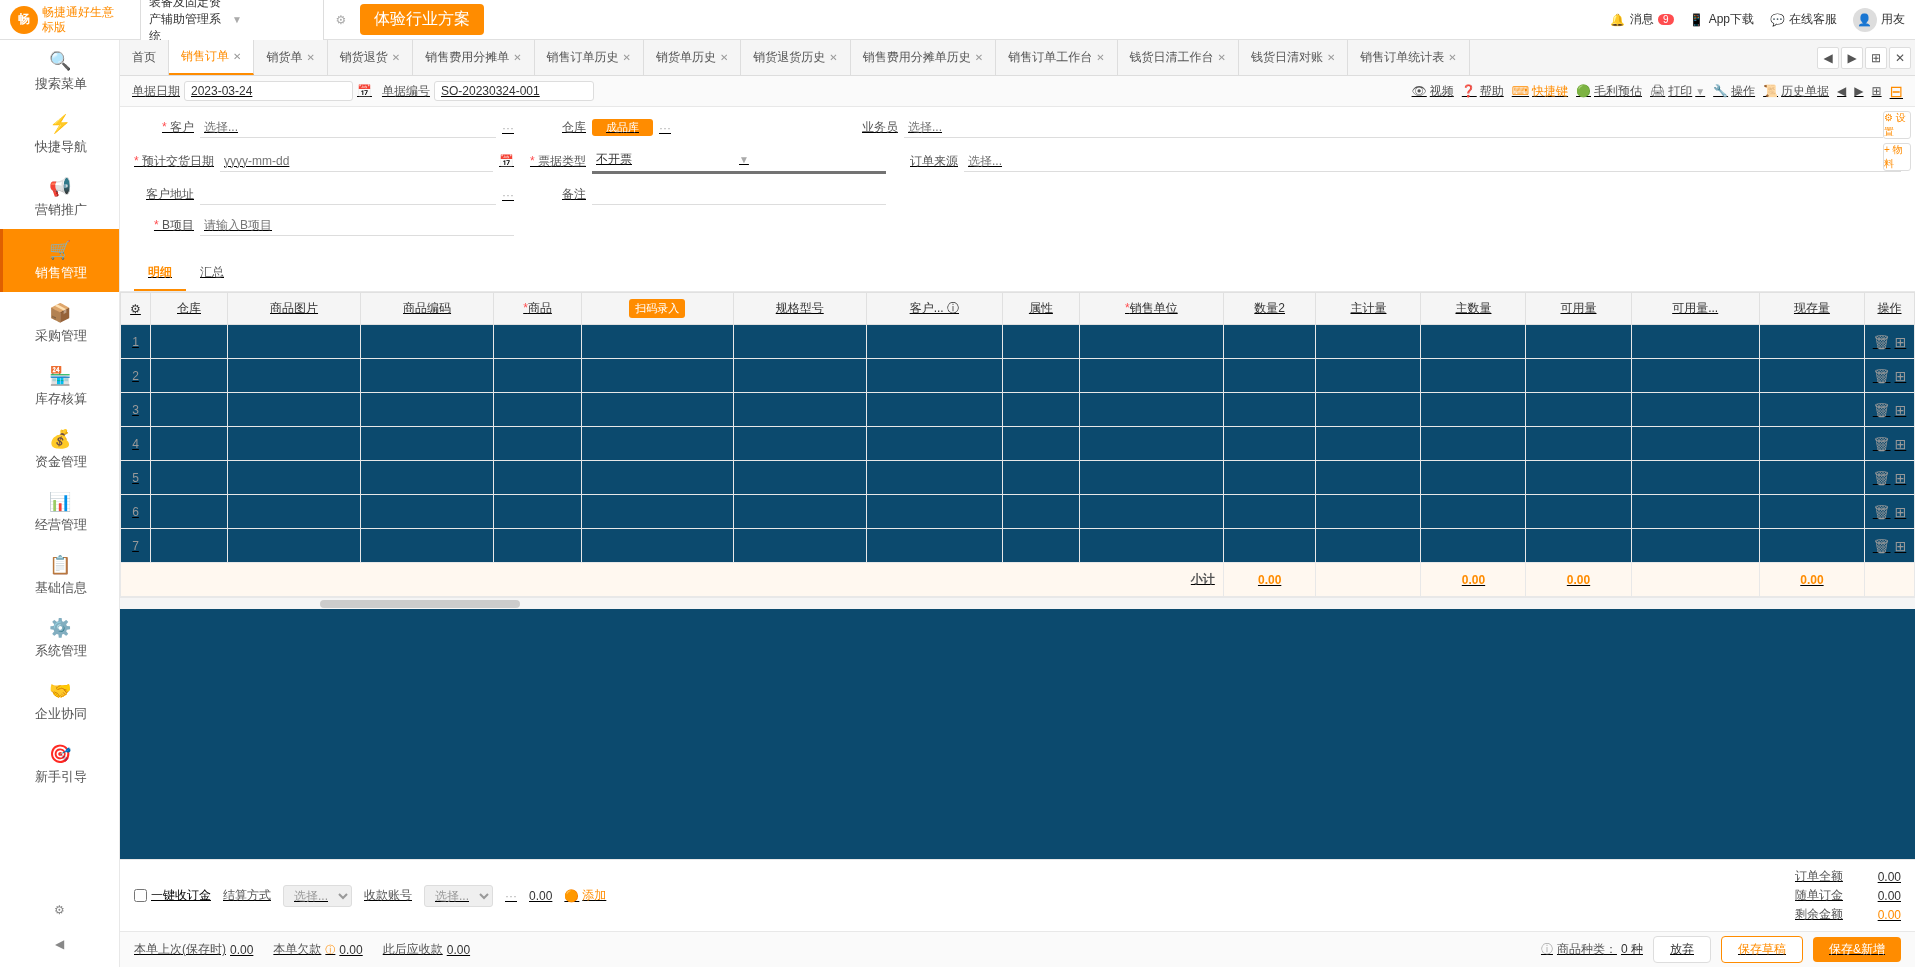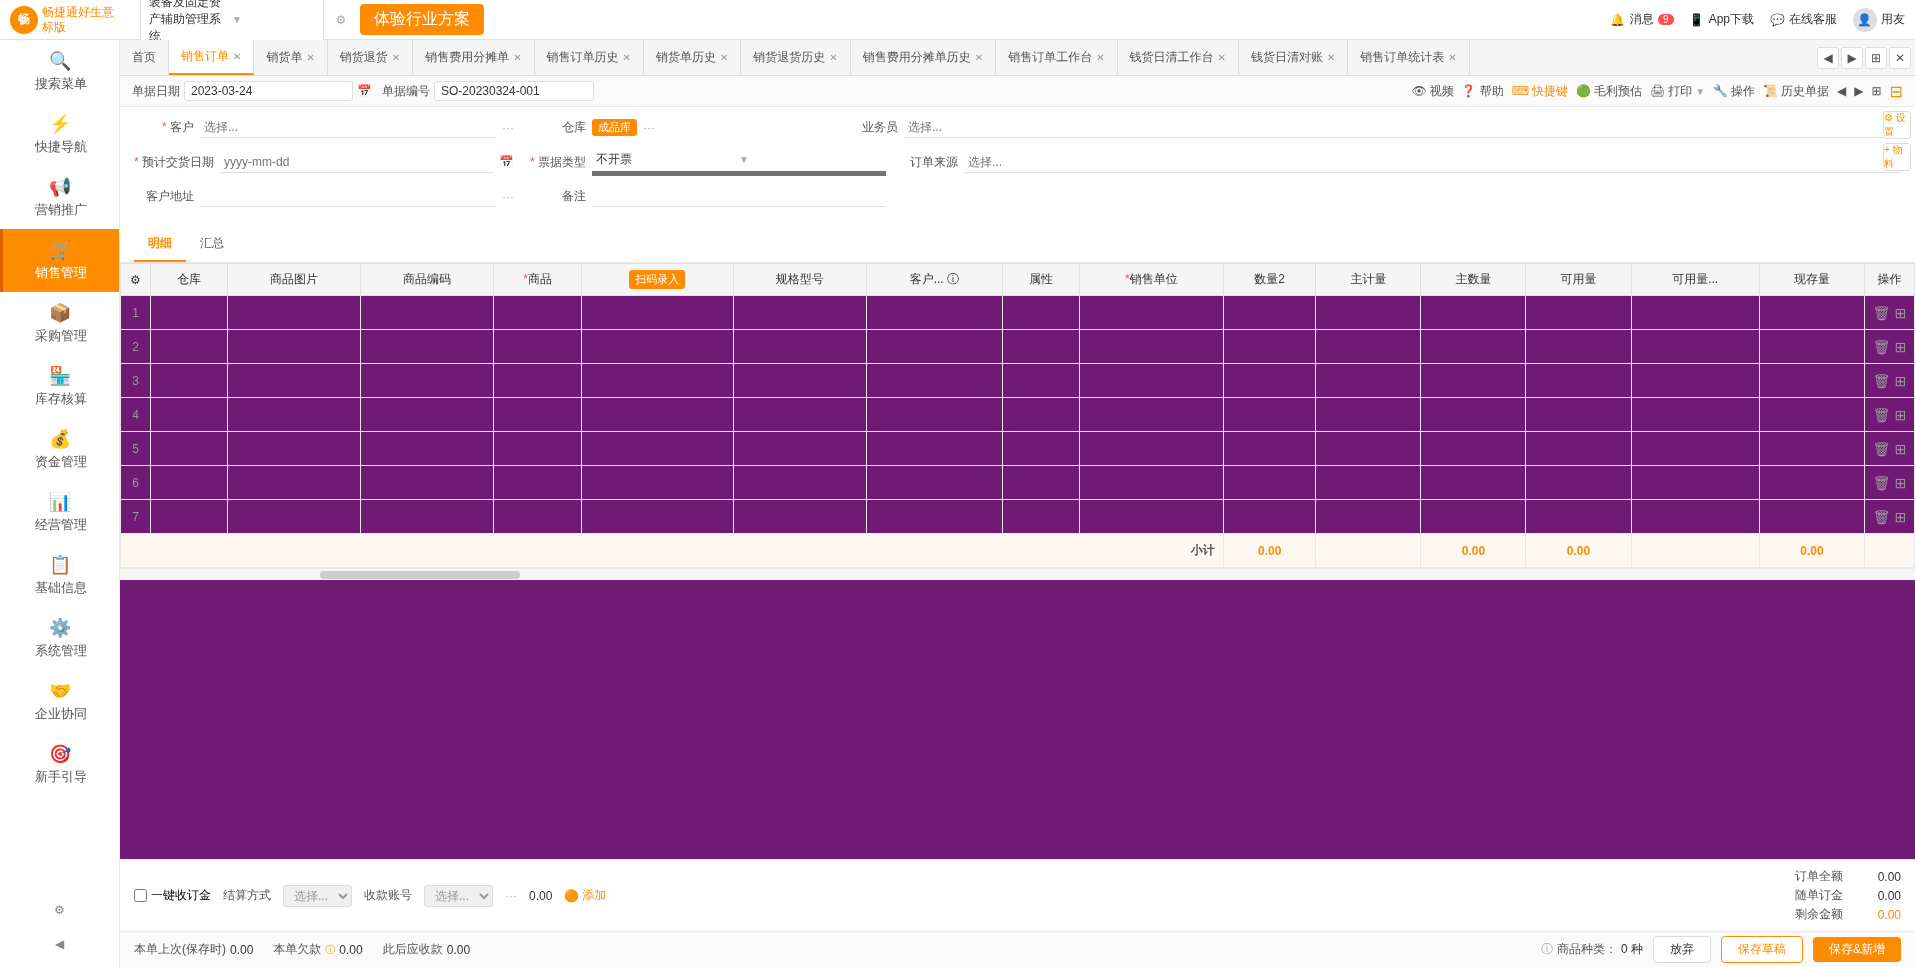--- a/index.html
+++ b/index.html
@@ -139,23 +139,24 @@
       width: 22px; height: 22px;
       display: flex; align-items: center; justify-content: center;
       cursor: pointer; border: 1px solid #ddd; background: #fff;
       border-radius: 2px; color: #555;
     }
 
     
     .form-area {
       flex: 1;
       overflow-y: auto;
-      background: #701a75;
+      background: #0c4a6e;
       display: flex;
       flex-direction: column;
+      text-decoration: underline;
     }
 
     
     .toolbar-row {
       display: flex; align-items: center;
       padding: 5px 12px;
       background: #fafafa;
       border-bottom: 1px solid #e8e8e8;
       gap: 10px;
       flex-shrink: 0;
@@ -203,21 +204,21 @@
     .field-input {
       flex: 1;
       border: none; border-bottom: 1px solid #ddd;
       padding: 3px 4px; color: #999;
       background: transparent; outline: none;
       font-size: 12px;
     }
     .field-dots { color: #aaa; cursor: pointer; }
     .field-select {
       flex: 1; display: flex; align-items: center;
-      border: none; border-bottom: 5px solid #737373;
+      border: none; border-bottom: 3px solid #737373;
       padding: 3px 4px; color: #333; cursor: pointer;
     }
     .field-select span { flex: 1; }
 
     
     .detail-tabs {
       display: flex; align-items: center;
       padding: 0 14px;
       border-bottom: 1px solid #e8e8e8;
       background: #fff;
@@ -600,21 +601,21 @@
 
         <div class="form-fields">
           <div class="form-row">
             <div class="field-group" style="max-width:380px;">
               <label class="required">客户</label>
               <input class="field-input" type="text" placeholder="选择..." style="">
               <span class="field-dots">···</span>
             </div>
             <div class="field-group" style="max-width:300px;">
               <label>仓库</label>
-              <span style="background:#ff8c00;color:#fff;border-radius:3px;padding:1px 6px;font-size:11px;">成品库</span>
+              <span style="background:#ff8c00;color:#fff;border-radius:3px;padding:1px 14px;font-size:11px;">成品库</span>
               <span class="field-dots">···</span>
             </div>
             <div class="field-group">
               <label>业务员</label>
               <input class="field-input" type="text" placeholder="选择..." style="">
               <span class="field-dots">···</span>
             </div>
           </div>
           <div class="form-row">
             <div class="field-group" style="max-width:380px;">
@@ -636,20 +637,26 @@
           </div>
           <div class="form-row">
             <div class="field-group" style="max-width:380px;">
               <label>客户地址</label>
               <input class="field-input" type="text" placeholder="" style="">
               <span class="field-dots">···</span>
             </div>
             <div class="field-group" style="max-width:360px;">
               <label>备注</label>
               <input class="field-input" type="text" placeholder="" style="width: 200px;">
+            </div>
+          </div>
+          <div class="form-row">
+            <div class="field-group" style="max-width:380px;">
+              <label class="required">B项目</label>
+              <input class="field-input" type="text" placeholder="请输入B项目" style="">
             </div>
           </div>
         </div>
       </div>
 
       <div class="detail-tabs">
         <div class="detail-tab active">明细</div>
         <div class="detail-tab">汇总</div>
       </div>
 

